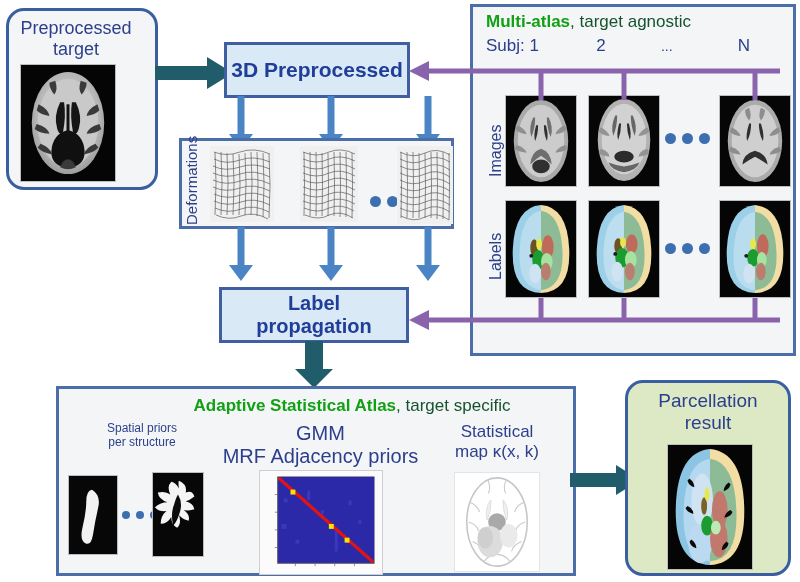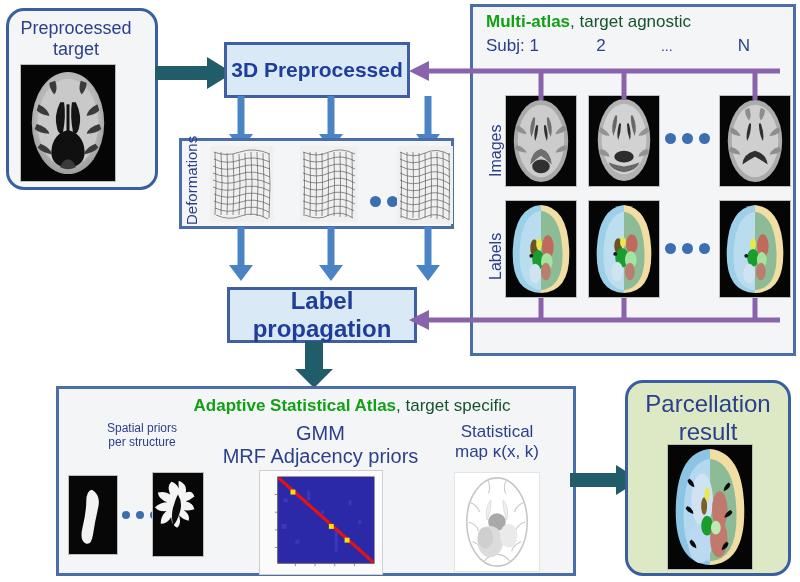--- a/index.html
+++ b/index.html
@@ -236,21 +236,21 @@
       <line x1="116" y1="0" x2="116" y2="40"></line>
       <line x1="213" y1="0" x2="213" y2="40"></line>
     </g>
     <g class="blue">
       <path d="M14 38 L38 38 L26 54 Z"></path>
       <path d="M104 38 L128 38 L116 54 Z"></path>
       <path d="M201 38 L225 38 L213 54 Z"></path>
     </g>
   </svg>
 
-  <div class="proc-box" style="left:219px;top:287px;width:190px;height:56px;font-size:24px;line-height:1.15;flex-direction:column;margin-left:8px;">
+  <div class="proc-box" style="left:219px;top:287px;width:190px;height:56px;font-size:20px;line-height:1.15;flex-direction:column;">
     <span>Label</span>
     <span>propagation</span>
   </div>
 
   <svg class="arrow" style="left:292px;top:341px;width:44px;height:48px;" viewBox="0 0 44 48">
     <path class="teal" d="M13 0 L31 0 L31 28 L41 28 L22 47 L3 28 L13 28 Z"></path>
   </svg>
 
   <div class="panel" style="left:470px;top:4px;width:326px;height:352px;"></div>
 
@@ -529,21 +529,21 @@
       <ellipse cx="55" cy="64" rx="9" ry="12" fill="#eaeaea"></ellipse>
       <ellipse cx="31" cy="66" rx="8" ry="11" fill="#cfcfcf"></ellipse>
     </svg>
   </div>
 
   <svg class="arrow" style="left:570px;top:463px;width:72px;height:34px;" viewBox="0 0 72 34">
     <path class="teal" d="M0 10 L46 10 L46 2 L70 17 L46 32 L46 24 L0 24 Z"></path>
   </svg>
 
   <div class="round-box green" style="left:625px;top:380px;width:166px;height:196px;"></div>
-  <div class="ttl" style="left:629px;top:390px;width:158px;font-size:24px;">
+  <div class="ttl" style="left:629px;top:390px;width:158px;font-size:19px;">
     <div>Parcellation</div>
     <div>result</div>
   </div>
   <div class="imgbox" style="left:667px;top:444px;width:86px;height:126px;">
     <svg viewBox="0 0 86 126" preserveAspectRatio="none">
       <rect width="86" height="126" fill="#050505"></rect>
       <path d="M43 4 q-33 3 -35 58 q-2 58 35 60 z" fill="#8cc5e4"></path>
       <path d="M43 4 q33 3 35 58 q2 58 -35 60 z" fill="#f2dda4"></path>
       <path d="M43 14 q-25 3 -27 52 q-2 51 27 52z" fill="#b4d8ef"></path>
       <path d="M43 14 q25 3 27 52 q2 51 -27 52z" fill="#8dbb95"></path>

